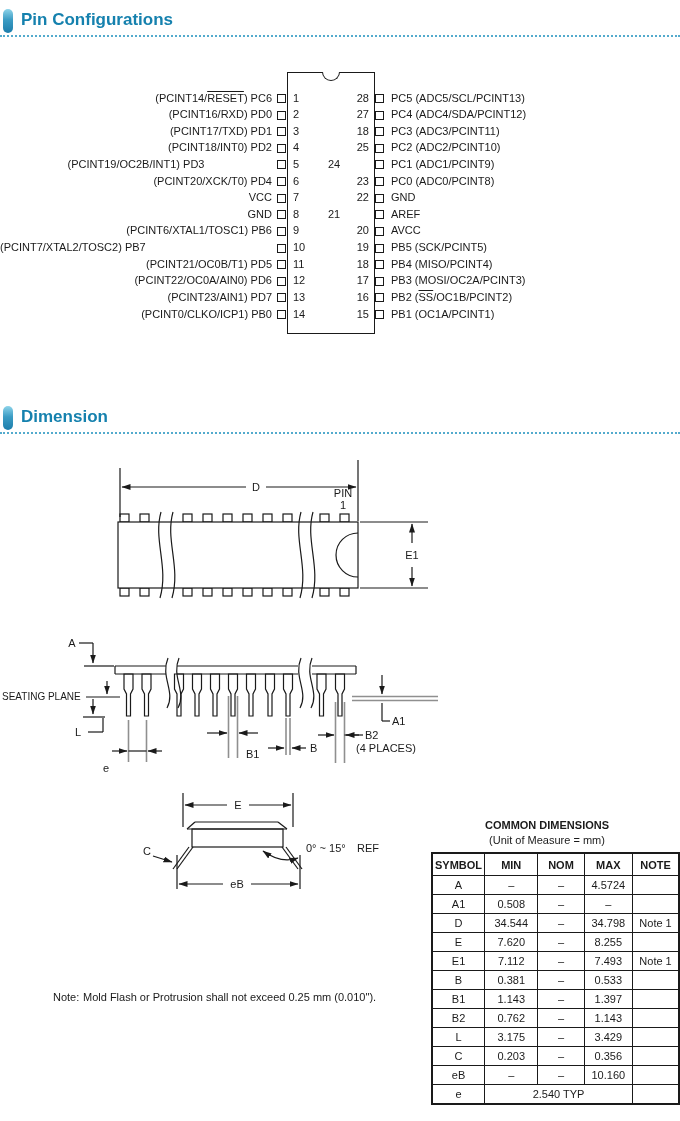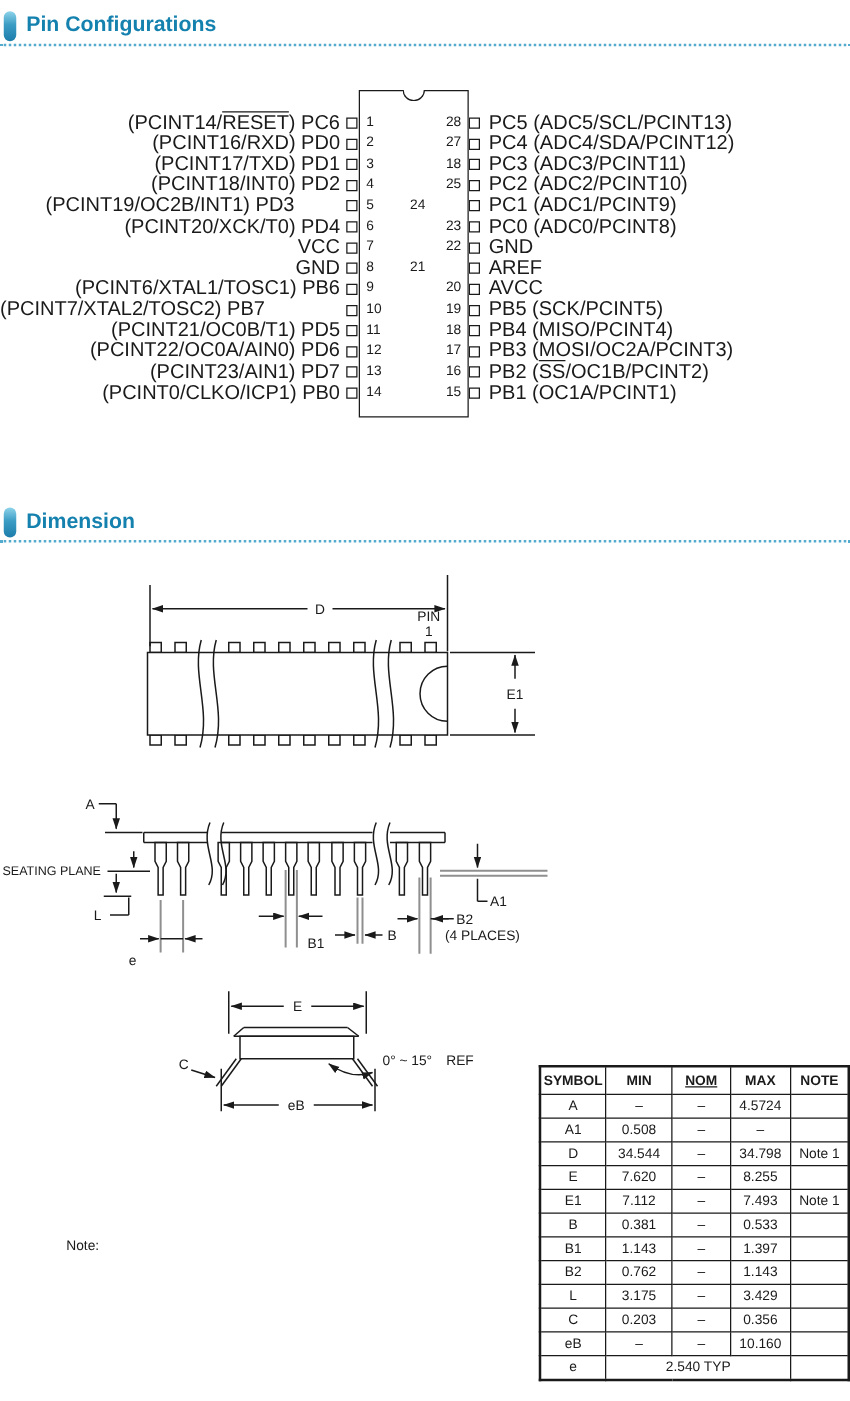--- a/index.html
+++ b/index.html
@@ -3,21 +3,21 @@
 <meta charset="utf-8">
 <style>
   html,body{margin:0;padding:0;background:#fff;}
   .page{position:relative;width:680px;height:1121px;background:#fff;overflow:hidden;
         font-family:"Liberation Sans",sans-serif;color:#1a1a1a;}
   .abs{position:absolute;}
   .sec-cap{position:absolute;left:3px;width:10px;height:24px;border-radius:5px;
            background:linear-gradient(180deg,#8ed4ea 0%,#3b9cc4 45%,#1c7dab 100%);}
   .sec-title{position:absolute;left:21px;font-size:17px;font-weight:bold;color:#1581ae;white-space:nowrap;}
   .sec-rule{position:absolute;left:0;width:680px;height:0;border-bottom:2px dotted #54abcd;}
-  .pin-label{position:absolute;font-size:16px;line-height:15px;white-space:nowrap;}
+  .pin-label{position:absolute;font-size:11px;line-height:15px;white-space:nowrap;}
   .ov{text-decoration:overline;}
   .stub{position:absolute;width:9px;height:9px;border:1.2px solid #1a1a1a;background:#fff;box-sizing:border-box;}
   .pnum{position:absolute;font-size:11px;line-height:15px;white-space:nowrap;}
   .chip{position:absolute;left:287px;top:72px;width:88px;height:262px;border:1.4px solid #1a1a1a;
         box-sizing:border-box;background:#fff;}
   .notch{position:absolute;left:322px;top:72px;width:18px;height:9px;background:#fff;
          border:1.4px solid #1a1a1a;border-top:none;border-radius:0 0 9px 9px;box-sizing:border-box;}
   svg text{font-family:"Liberation Sans",sans-serif;font-size:11px;fill:#1a1a1a;}
   svg text.small{font-size:10px;}
   .ln{stroke:#1a1a1a;stroke-width:1.2;fill:none;}
@@ -288,26 +288,30 @@
       <text x="306" y="397">0° ~ 15°</text>
       <text x="357" y="397">REF</text>
       <line class="ln" x1="177" y1="400" x2="177" y2="434"></line>
       <line class="ln" x1="300" y1="400" x2="300" y2="434"></line>
       <line class="ln" x1="223" y1="429" x2="179" y2="429" marker-end="url(#arw)"></line>
       <line class="ln" x1="251" y1="429" x2="298" y2="429" marker-end="url(#arw)"></line>
       <text x="237" y="433" text-anchor="middle">eB</text>
     </g>
   </svg>
 
+  <div class="tblhead">
+    <div class="t1">COMMON DIMENSIONS</div>
+    <div>(Unit of Measure = mm)</div>
+  </div>
   <table class="dim">
     <thead>
         <tr id="dim-head">
           <th style="width: 46px;">SYMBOL</th>
           <th style="width: 52px;">MIN</th>
-          <th style="width: 45px; text-decoration: underline;">NOM</th>
+          <th style="width: 45px;">NOM</th>
           <th style="width: 46px;">MAX</th>
           <th style="width: 43px;">NOTE</th>
         </tr>
       </thead>
     <tbody id="dim-body">
         <tr>
           <td>A</td>
           <td>–</td>
           <td>–</td>
           <td>4.5724</td>
@@ -387,16 +391,17 @@
           <td>e</td>
           <td colspan="3">2.540 TYP</td>
           <td></td>
         </tr>
       </tbody>
   </table>
 
   <div class="note">
     <span class="lbl nowrap">Note:</span>
     <div class="lines">
+      <div class="nowrap l2">Mold Flash or Protrusion shall not exceed 0.25 mm (0.010").</div>
     </div>
   </div>
 
 </div>
 
 </body></html>

